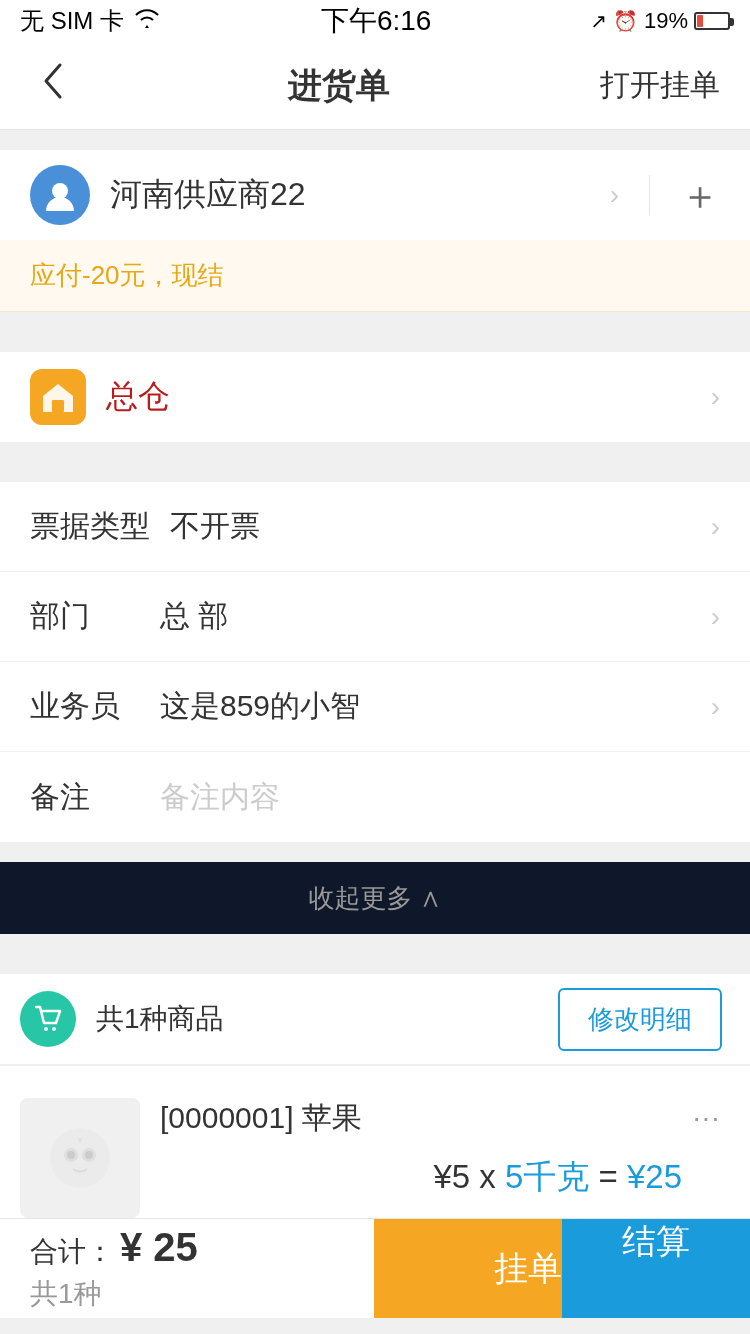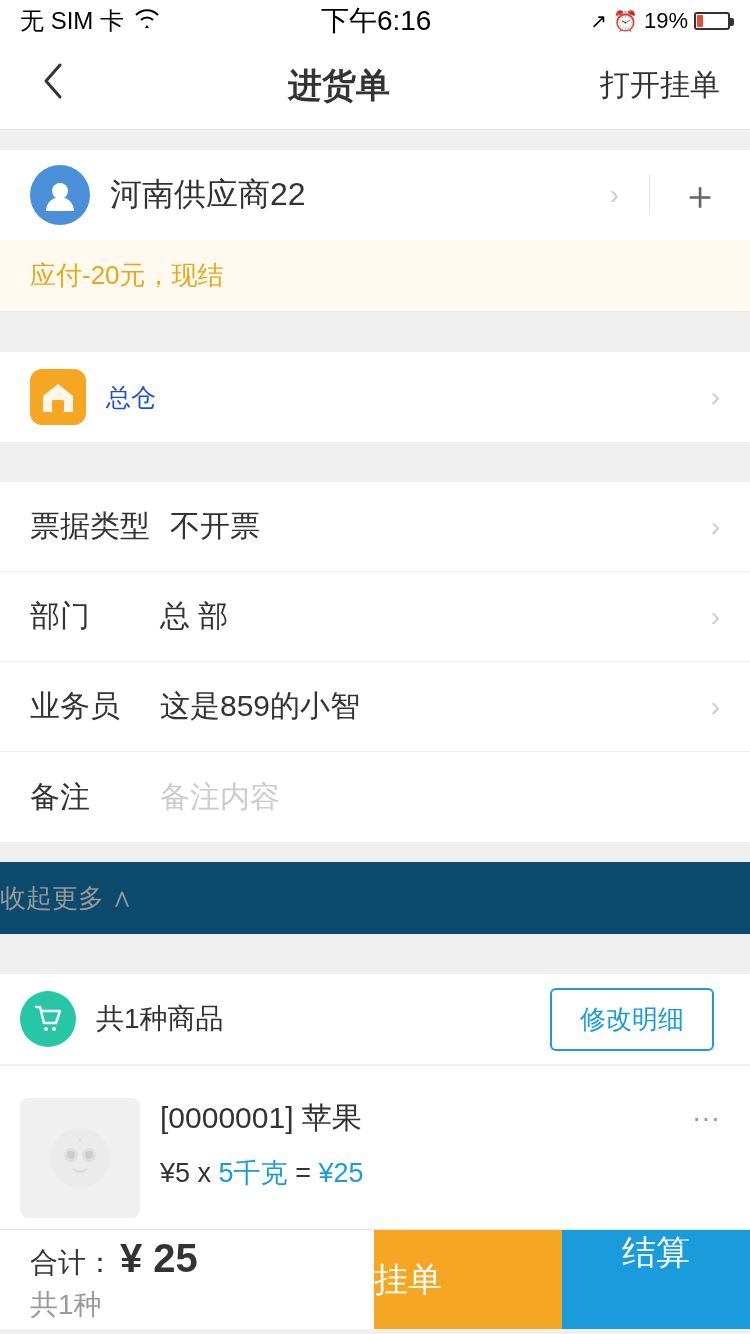--- a/index.html
+++ b/index.html
@@ -159,22 +159,22 @@
       background: #f5a623;
       display: flex;
       align-items: center;
       justify-content: center;
       margin-right: 20px;
       flex-shrink: 0;
     }
     .warehouse-icon svg { width: 34px; height: 34px; fill: #fff; }
     .warehouse-name {
       flex: 1;
-      font-size: 25px;
-      color: #1d4ed8;
+      font-size: 32px;
+      color: #b91c1c;
     }
     .chevron-right {
       font-size: 28px;
       color: #ccc;
     }
 
     
     .form-section {
       background: #fff;
       margin-top: 20px;
@@ -199,24 +199,24 @@
       font-size: 30px;
       color: #333;
       margin-left: 20px;
     }
     .form-value.placeholder {
       color: #ccc;
     }
 
     
     .collapse-row {
-      background: #0c4a6e;
-      display: flex;
-      align-items: center;
-      justify-content: flex-start;
+      background: #0f172a;
+      display: flex;
+      align-items: center;
+      justify-content: center;
       height: 72px;
       font-size: 26px;
       color: #999;
       margin-top: 20px;
       cursor: pointer;
     }
 
     
     .product-header {
       background: #fff;
@@ -242,21 +242,21 @@
       font-size: 28px;
       color: #333;
     }
     .btn-modify {
       border: 2px solid #1a9bdb;
       background: #fff;
       color: #1a9bdb;
       font-size: 26px;
       padding: 12px 28px;
       border-radius: 6px;
-      margin-right: 16px;
+      margin-right: 8px;
       cursor: pointer;
     }
     .btn-select {
       background: #1a9bdb;
       color: #fff;
       font-size: 26px;
       padding: 12px 28px;
       border-radius: 6px;
       display: flex;
       align-items: center;
@@ -286,37 +286,38 @@
     .product-thumb svg { width: 70px; height: 70px; opacity: 0.3; }
     .product-info {
       flex: 1;
     }
     .product-name {
       font-size: 30px;
       color: #333;
       margin-bottom: 16px;
     }
     .product-price {
-      font-size: 27px;
-      color: #333;
+      font-size: 33px;
+      color: #333;
+      text-align: right;
     }
     .product-price .highlight {
       color: #1a9bdb;
     }
     .product-more {
       font-size: 28px;
       color: #999;
       padding: 4px 10px;
       cursor: pointer;
     }
 
     
     .bottom-bar {
       position: fixed;
-      bottom: 5px;
+      bottom: 16px;
       left: 0;
       width: 750px;
       height: 100px;
       display: flex;
       background: #fff;
       border-top: 1px solid #e5e5e5;
     }
     .total-area {
       flex: 1;
       display: flex;
@@ -340,21 +341,21 @@
       align-items: baseline;
       gap: 6px;
     }
     .btn-hang {
       width: 188px;
       background: #f5a623;
       color: #fff;
       font-size: 34px;
       display: flex;
       align-items: center;
-      justify-content: flex-start;
+      justify-content: flex-end;
       cursor: pointer;
     }
     .btn-checkout {
       width: 188px;
       background: #1a9bdb;
       color: #fff;
       font-size: 34px;
       display: flex;
       align-items: flex-start;
       justify-content: center;

